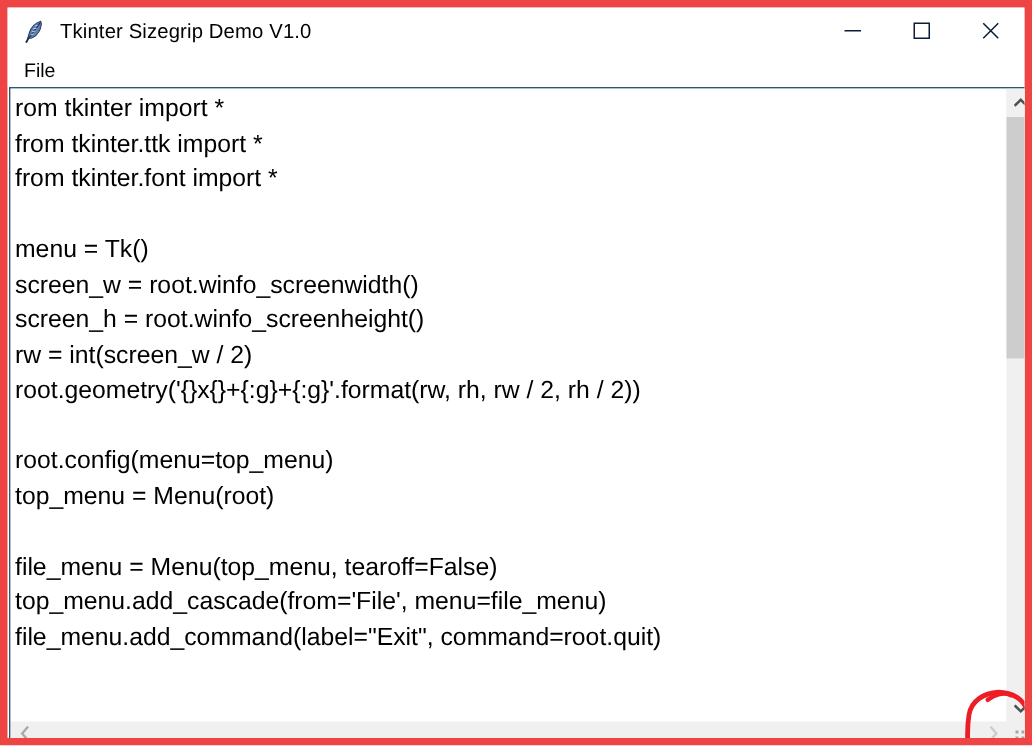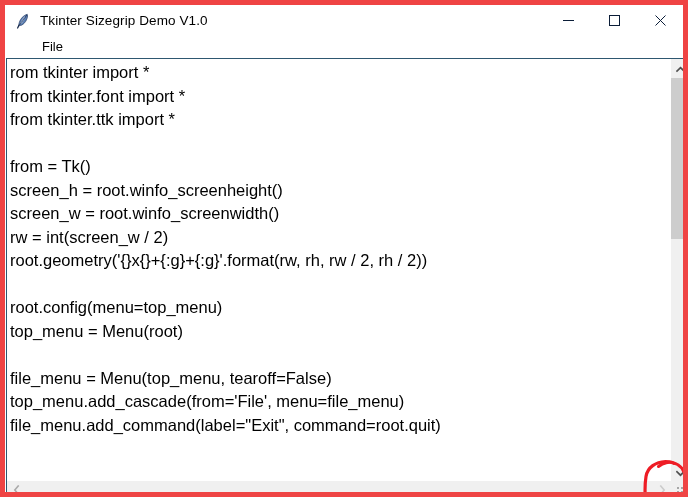--- a/index.html
+++ b/index.html
@@ -63,21 +63,20 @@
   .win-btn svg { display: block; }
 
   
   #menu-bar {
     height: 22px;
     background: #ffffff;
     display: flex;
     align-items: center;
     padding-left: 9px;
     box-sizing: border-box;
-    margin-left: 26px;
   }
   .menu-item {
     font-size: 13px;
     color: #000000;
     padding: 1px 4px 2px 2px;
     cursor: default;
     white-space: nowrap;
   }
 
   
@@ -231,26 +230,26 @@
   </div>
 
   <div id="menu-bar">
     <div class="menu-item">File</div>
   </div>
 
   <div id="content-frame">
 
     <div id="text-area">
         <div class="code-line">rom tkinter import *</div>
+        <div class="code-line">from tkinter.ttk import *</div>
         <div class="code-line">from tkinter.font import *</div>
-        <div class="code-line">from tkinter.ttk import *</div>
         <div class="code-line"></div>
-        <div class="code-line">from = Tk()</div>
+        <div class="code-line">menu = Tk()</div>
+        <div class="code-line">screen_w = root.winfo_screenwidth()</div>
         <div class="code-line">screen_h = root.winfo_screenheight()</div>
-        <div class="code-line">screen_w = root.winfo_screenwidth()</div>
         <div class="code-line">rw = int(screen_w / 2)</div>
         <div class="code-line">root.geometry('{}x{}+{:g}+{:g}'.format(rw, rh, rw / 2, rh / 2))</div>
         <div class="code-line"></div>
         <div class="code-line">root.config(menu=top_menu)</div>
         <div class="code-line">top_menu = Menu(root)</div>
         <div class="code-line"></div>
         <div class="code-line">file_menu = Menu(top_menu, tearoff=False)</div>
         <div class="code-line">top_menu.add_cascade(from='File', menu=file_menu)</div>
         <div class="code-line">file_menu.add_command(label="Exit", command=root.quit)</div>
       </div>

